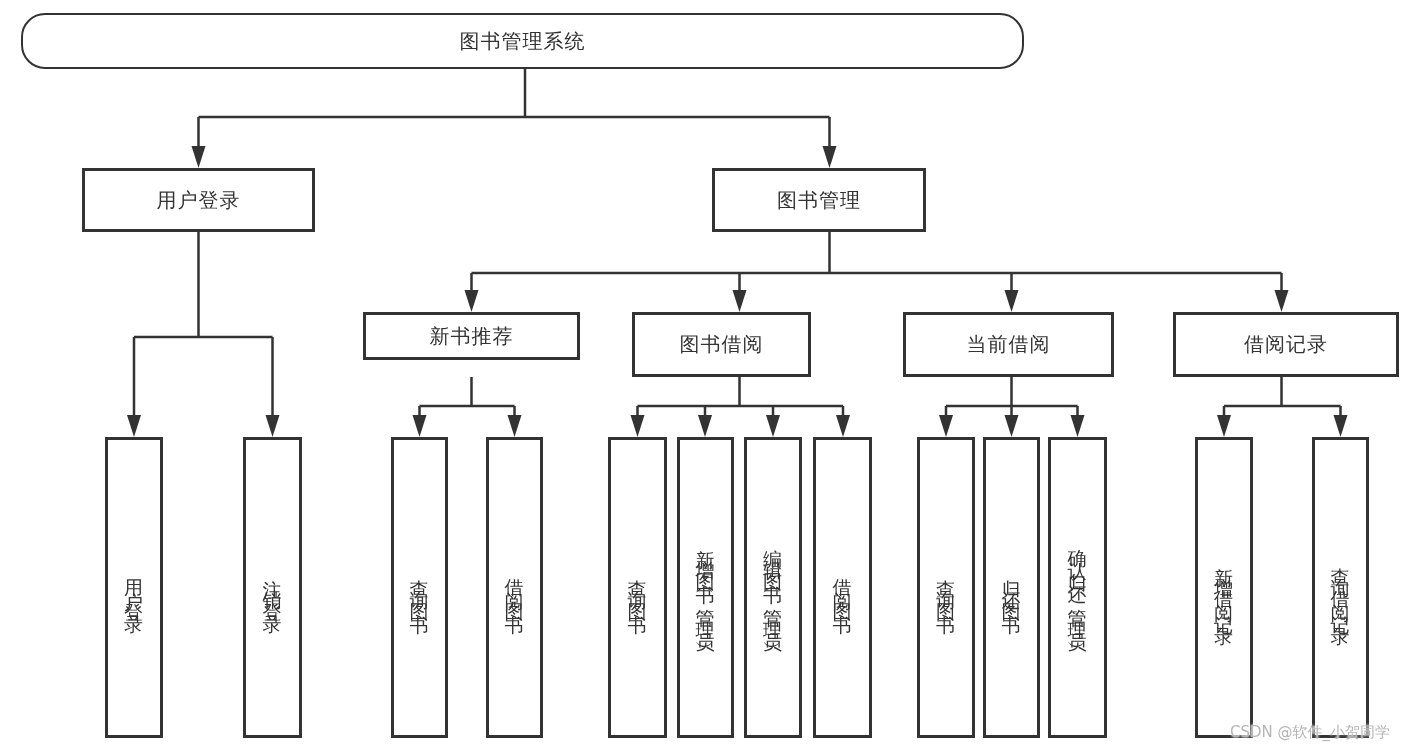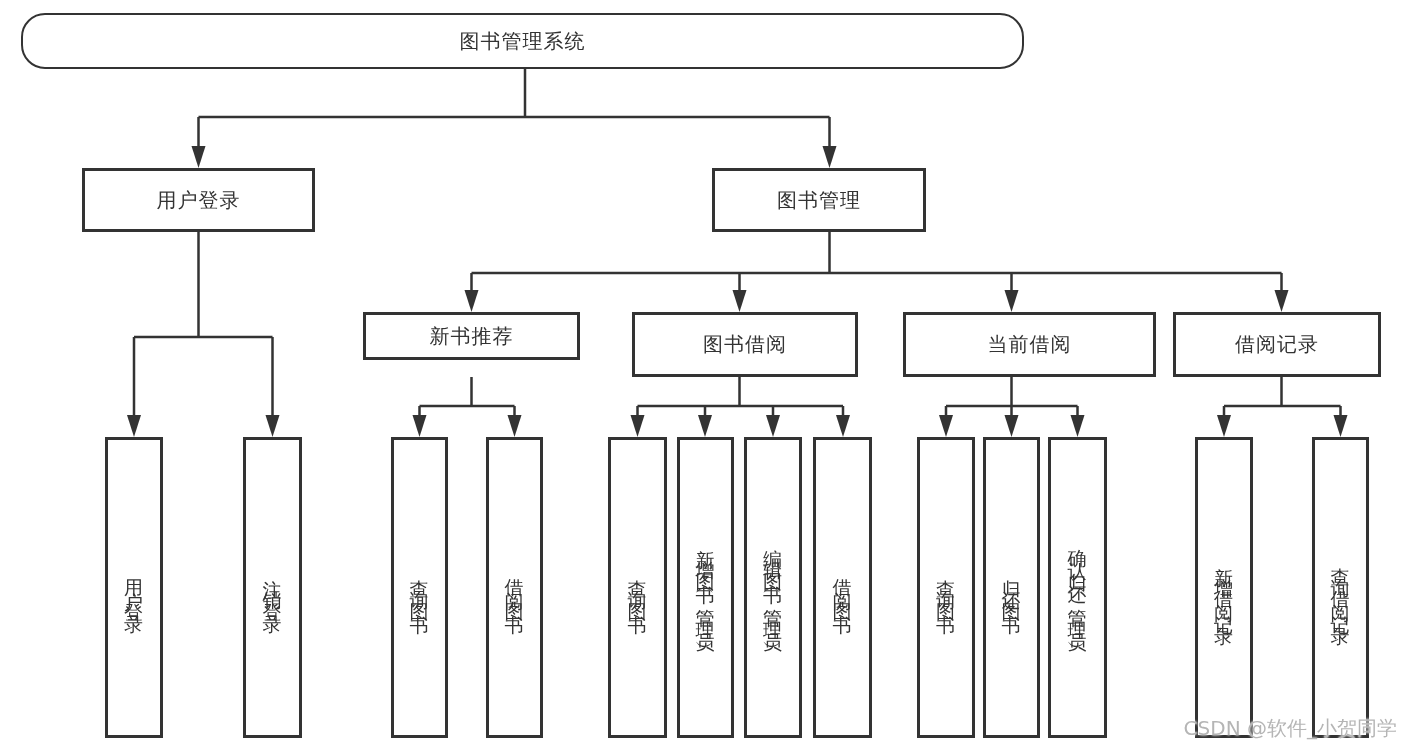--- a/index.html
+++ b/index.html
@@ -32,23 +32,23 @@
   .node.leaf span{
     writing-mode:vertical-rl;
     text-orientation:mixed;
     font-size:19px;
     letter-spacing:12px;
     white-space:nowrap;
     line-height:1;
   }
   .watermark{
     position:absolute;
-    right:8px;
+    right:15px;
     bottom:5px;
-    font-size:20px;
+    font-size:15px;
     color:#b5b5b5;
     text-shadow:0 0 2px #ffffff,0 0 3px #ffffff;
     white-space:nowrap;
   }
 </style>
 </head>
 <body>
 
 <div class="canvas">
 
@@ -89,27 +89,27 @@
   <div class="node h" style="left:82px;top:168px;width:233px;height:64px">
     <span>用户登录</span>
   </div>
   <div class="node h" style="left:712px;top:168px;width:214px;height:64px">
     <span>图书管理</span>
   </div>
 
   <div class="node h" style="left:363px;top:312px;width:217px;height:48px">
     <span>新书推荐</span>
   </div>
-  <div class="node h" style="left:632px;top:312px;width:226px;height:65px">
+  <div class="node h" style="left:632px;top:312px;width:179px;height:65px">
     <span>图书借阅</span>
   </div>
-  <div class="node h" style="left:903px;top:312px;width:253px;height:65px">
+  <div class="node h" style="left:903px;top:312px;width:211px;height:65px">
     <span>当前借阅</span>
   </div>
-  <div class="node h" style="left:1173px;top:312px;width:208px;height:65px">
+  <div class="node h" style="left:1173px;top:312px;width:226px;height:65px">
     <span>借阅记录</span>
   </div>
 
   <div class="node leaf" style="left:105px;top:437px;width:58px;height:301px">
     <span>用户登录</span>
   </div>
   <div class="node leaf" style="left:243px;top:437px;width:59px;height:301px">
     <span>注销登录</span>
   </div>
   <div class="node leaf" style="left:391px;top:437px;width:57px;height:301px">

